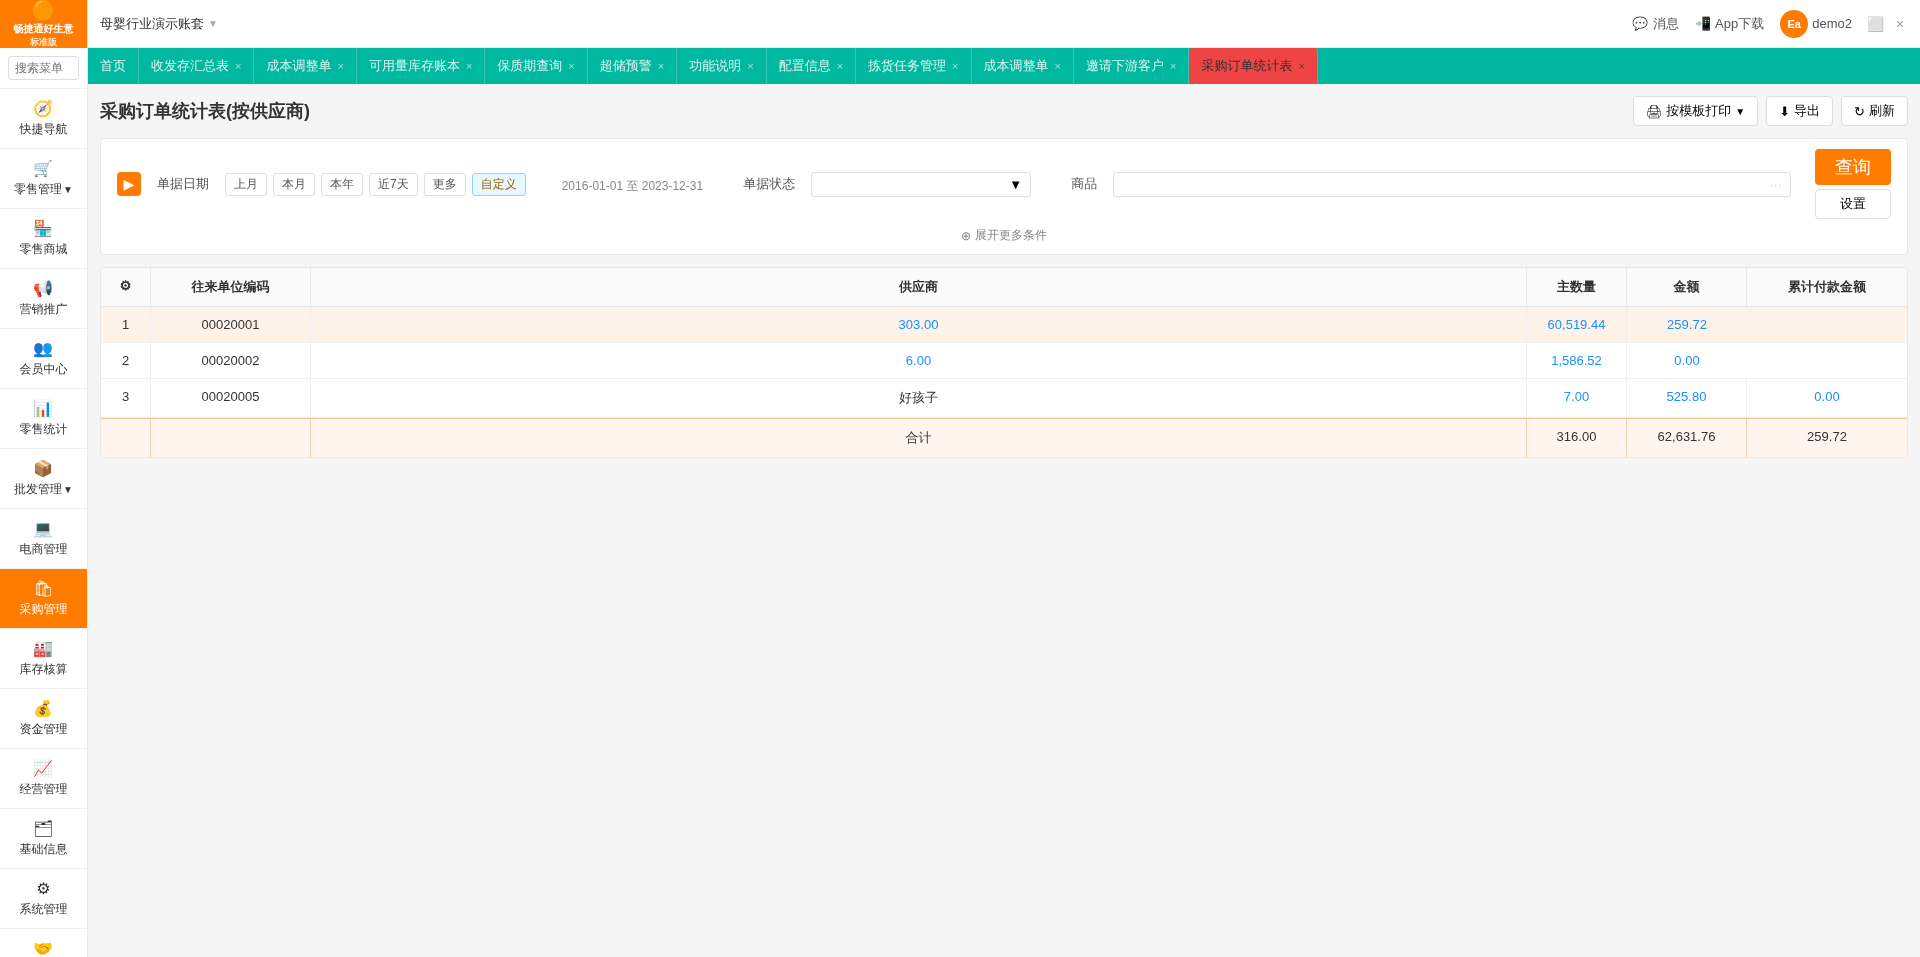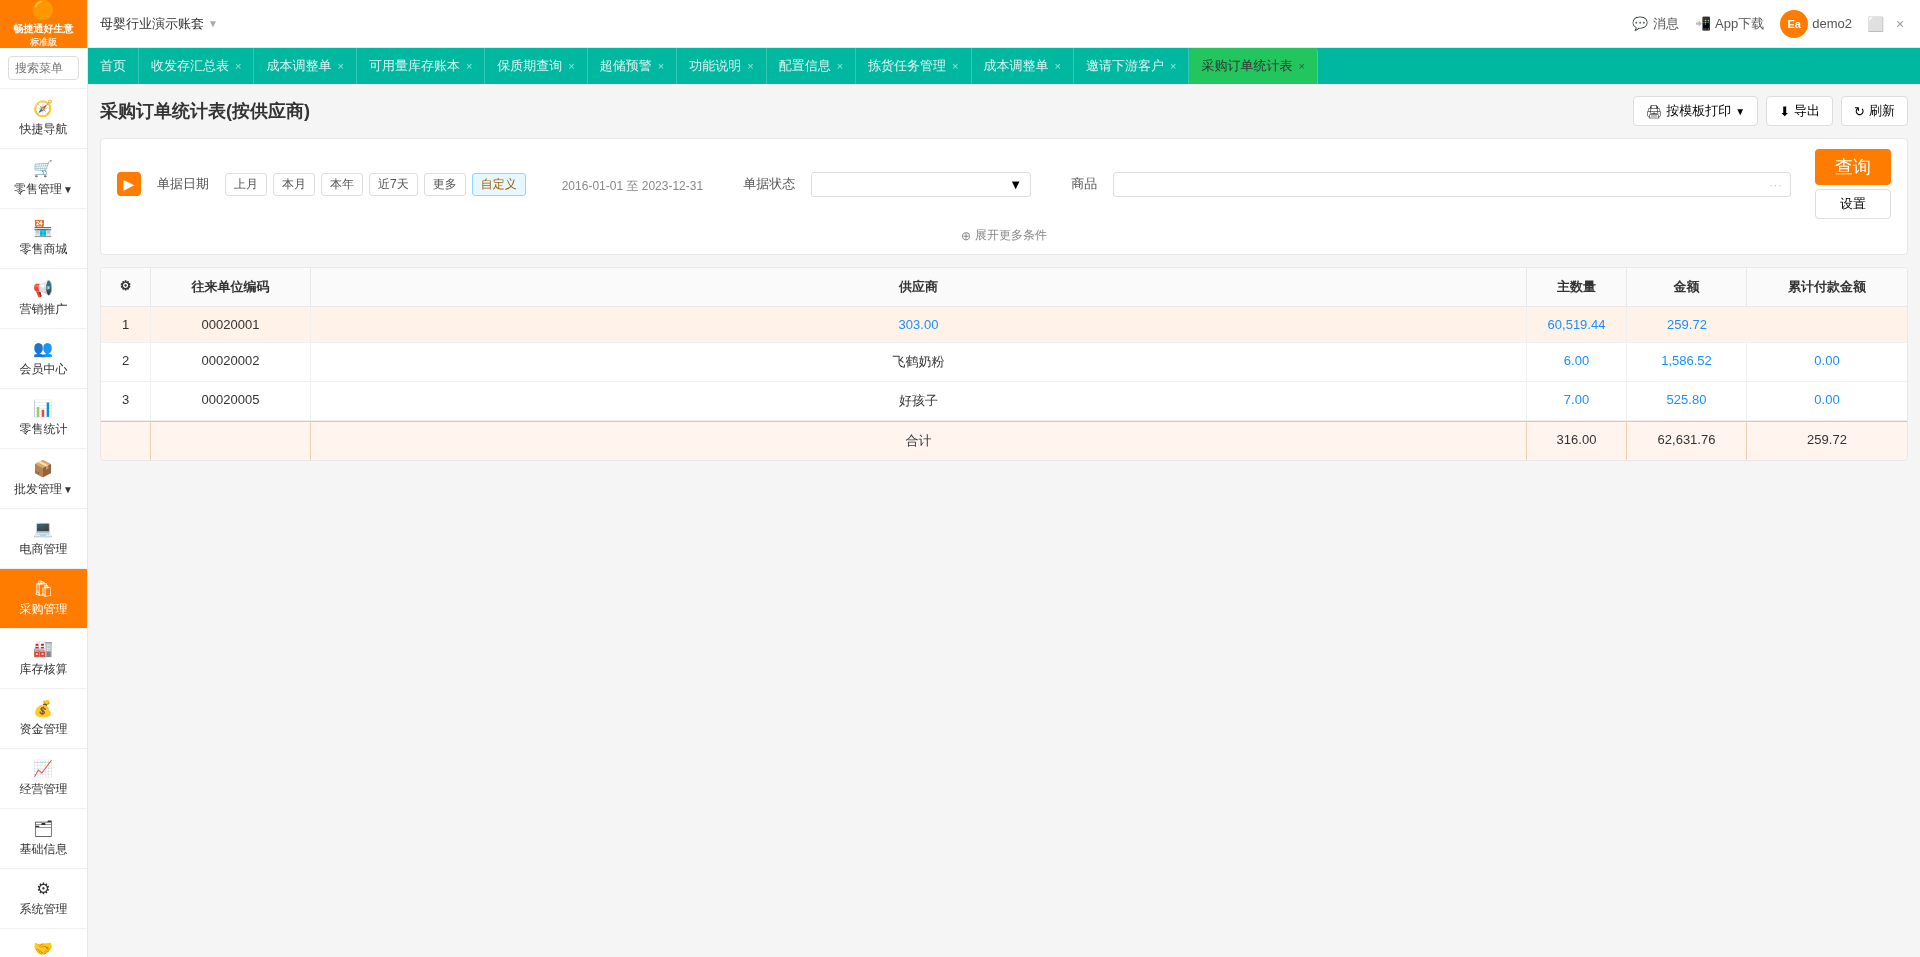--- a/index.html
+++ b/index.html
@@ -117,21 +117,21 @@
       padding: 0 12px;
       height: 36px;
       color: rgba(255,255,255,0.85);
       font-size: 13px;
       cursor: pointer;
       white-space: nowrap;
       border-right: 1px solid rgba(255,255,255,0.2);
       gap: 6px;
       flex-shrink: 0;
     }
-    .tab-item.active { background: #22c55e; color: #333; border-radius: 4px 4px 0 0; }
+    .tab-item.active { background: #ef4444; color: #333; border-radius: 4px 4px 0 0; }
     .tab-close { font-size: 11px; opacity: 0.7; }
 
     
     #content {
       flex: 1;
       background: #f5f5f5;
       overflow-y: auto;
       padding: 12px;
     }
 
@@ -597,23 +597,20 @@
           <span class="td-link">259.72</span>
         </div>
       </div>
 
       <div class="table-row">
         <div class="td">2</div>
         <div class="td">
           <span>00020002</span>
         </div>
         <div class="td">
-          <span>飞鹤奶粉</span>
-        </div>
-        <div class="td">
           <span class="td-link">6.00</span>
         </div>
         <div class="td">
           <span class="td-link">1,586.52</span>
         </div>
         <div class="td">
           <span class="td-link">0.00</span>
         </div>
       </div>
 

